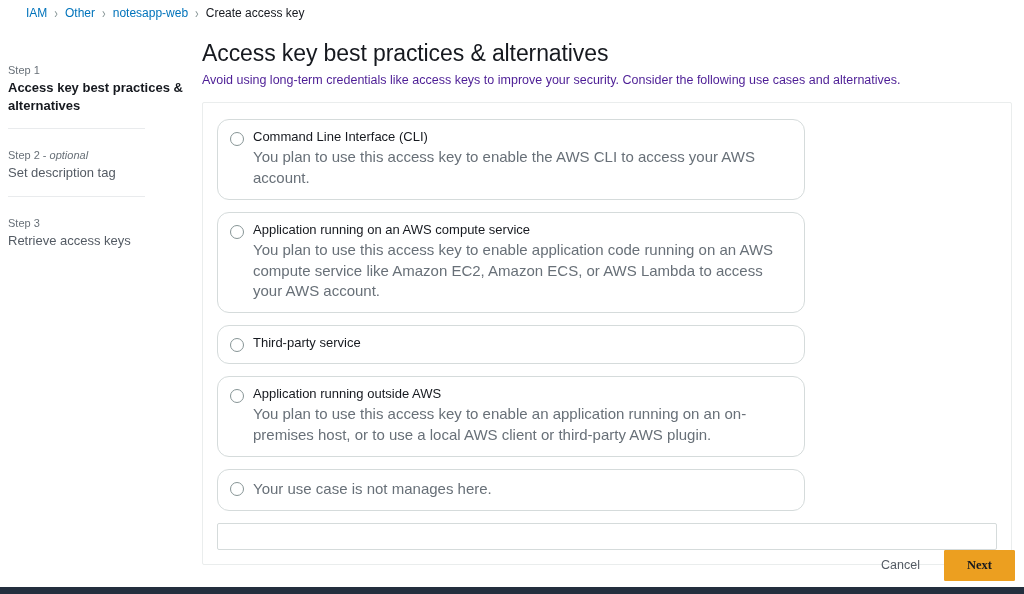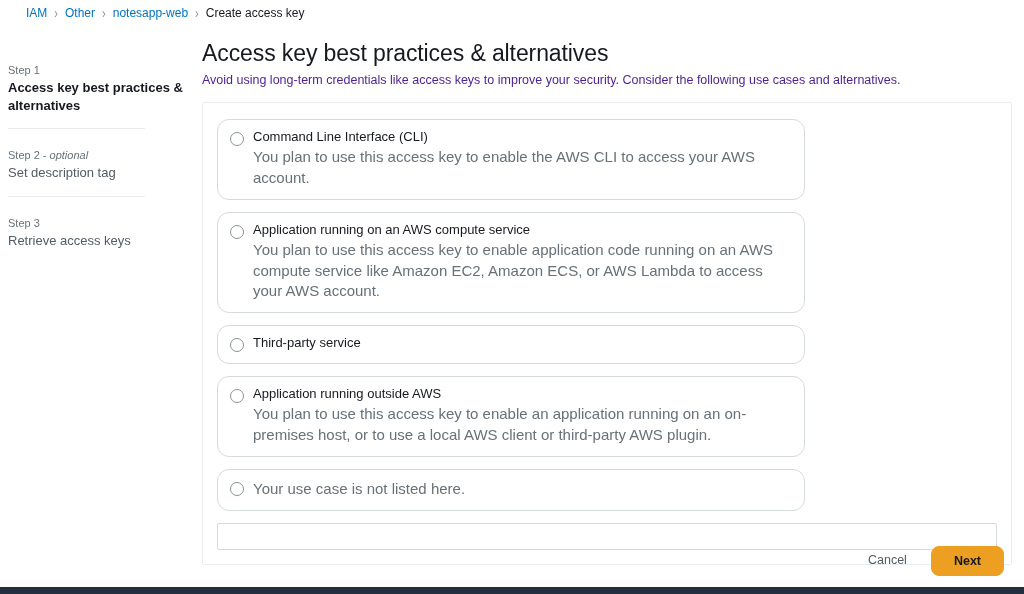--- a/index.html
+++ b/index.html
@@ -155,44 +155,44 @@
     margin-top: 2px;
   }
 
   
   .footer {
     position: absolute;
     left: 0; right: 0;
     bottom: 10px;
     height: 38px;
     display: flex;
-    align-items: flex-start;
+    align-items: center;
     justify-content: flex-end;
-    padding-right: 20px;
+    padding-right: 9px;
   }
   .btn-cancel {
     font-size: 12.5px;
     color: #545b64;
     background: transparent;
     border: none;
     padding: 7px 14px;
     cursor: pointer;
     font-family: inherit;
   }
   .btn-next {
     font-size: 12.5px;
     font-weight: bold;
     color: #16191f;
     background: #ec9f20;
     border: 1px solid #ec9f20;
-    border-radius: 8px;
+    border-radius: 1px;
     padding: 7px 22px;
     margin-left: 10px;
     cursor: pointer;
-    font-family: Liberation Sans, sans-serif;
+    font-family: Liberation Serif, serif;
   }
   .bottom-bar {
     position: absolute;
     left: 0; right: 0; bottom: 0;
     height: 7px;
     background: #232f3e;
   }
 </style>
 </head>
 <body>
@@ -255,21 +255,21 @@
           <div class="option">
             <span class="radio"></span>
             <div class="opt-body">
               <div class="opt-title">Application running outside AWS</div>
               <div class="opt-desc">You plan to use this access key to enable an application running on an on-premises host, or to use a local AWS client or third-party AWS plugin.</div>
             </div>
           </div>
           <div class="option">
             <span class="radio"></span>
             <div class="opt-body">
-              <div class="opt-desc">Your use case is not listed here.</div>
+              <div class="opt-desc">Your use case is not manages here.</div>
             </div>
           </div>
         </div>
 
       <div class="alert">
         
         
       </div>
 
     </section>

